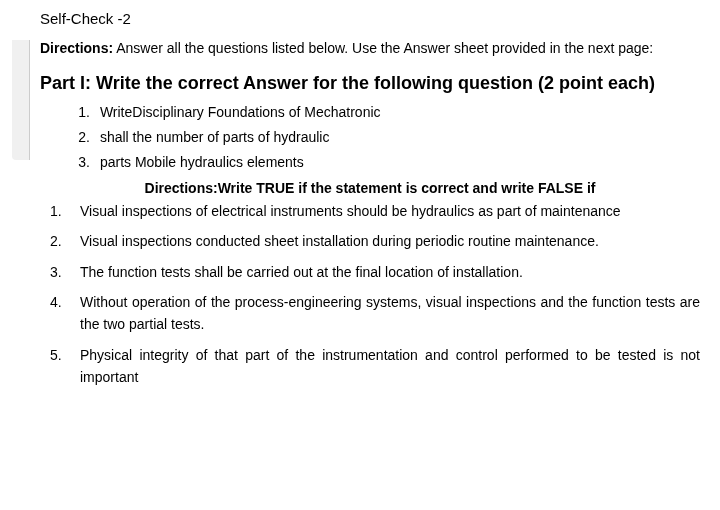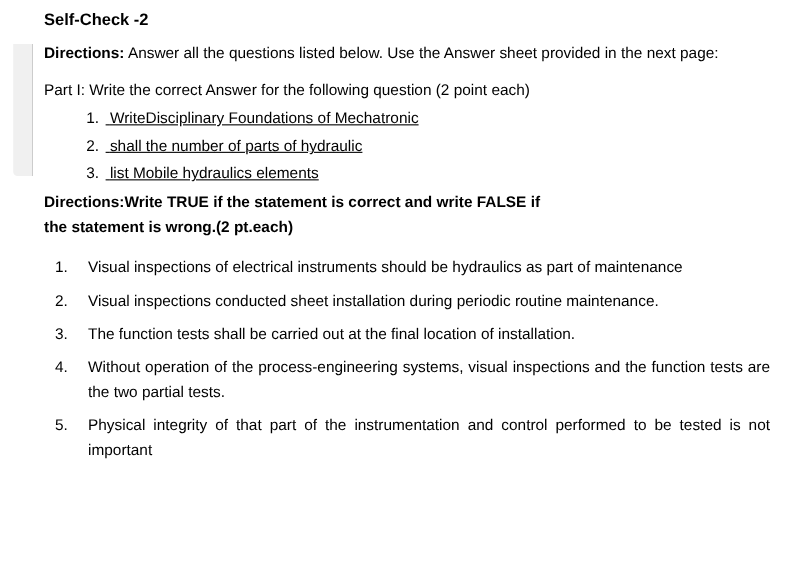--- a/index.html
+++ b/index.html
@@ -29,69 +29,69 @@
       top: 30px;
       width: 18px;
       height: 120px;
       background: #f0f0f0;
       border-right: 1px solid #ccc;
       border-radius: 0 0 0 4px;
     }
 
     .title {
       font-size: 15px;
-      font-weight: bold;
+      font-weight: normal;
       margin-bottom: 10px;
     }
 
     .directions-block {
       margin-bottom: 14px;
       line-height: 1.6;
     }
 
     .directions-label {
       font-weight: bold;
     }
 
     .directions-text {
       display: inline;
     }
 
     .part-header {
-      font-weight: normal;
+      font-weight: bold;
       margin-bottom: 8px;
-      font-size: 14px;
+      font-size: 18px;
     }
 
     .numbered-list {
       list-style: none;
       margin-left: 30px;
       margin-bottom: 0;
-      text-decoration: underline;
     }
 
     .numbered-list li {
       margin-bottom: 4px;
       line-height: 1.5;
     }
 
     .numbered-list li .num {
       display: inline-block;
       width: 20px;
       text-align: right;
       margin-right: 6px;
     }
 
     .item-bold {
       font-weight: bold;
     }
 
     .directions2-block {
       font-weight: bold;
-      margin-bottom: 14px;
+      text-align: center;
+      margin-bottom: 0;
       line-height: 1.6;
     }
 
     .true-false-list {
       list-style: none;
       margin-left: 10px;
     }
 
     .true-false-list li {
       display: flex;
@@ -128,27 +128,26 @@
     <li>
       <span class="num">1.</span>
       <span>WriteDisciplinary Foundations of Mechatronic</span>
     </li>
     <li>
       <span class="num">2.</span>
       <span>shall the number of parts of hydraulic</span>
     </li>
     <li>
       <span class="num">3.</span>
-      <span>list Mobile hydraulics elements</span>
+      <span>parts Mobile hydraulics elements</span>
     </li>
   </ul>
 
   <div class="directions2-block">
     <div>Directions:Write TRUE if the statement is correct and write FALSE if</div>
-    <div>the statement is wrong.(2 pt.each)</div>
   </div>
 
   <ul class="true-false-list">
     <li>
       <span class="num">1.</span>
       <span class="content">Visual inspections of electrical instruments should be hydraulics as part of maintenance</span>
     </li>
     <li>
       <span class="num">2.</span>
       <span class="content">Visual inspections conducted sheet installation during periodic routine maintenance.</span>

